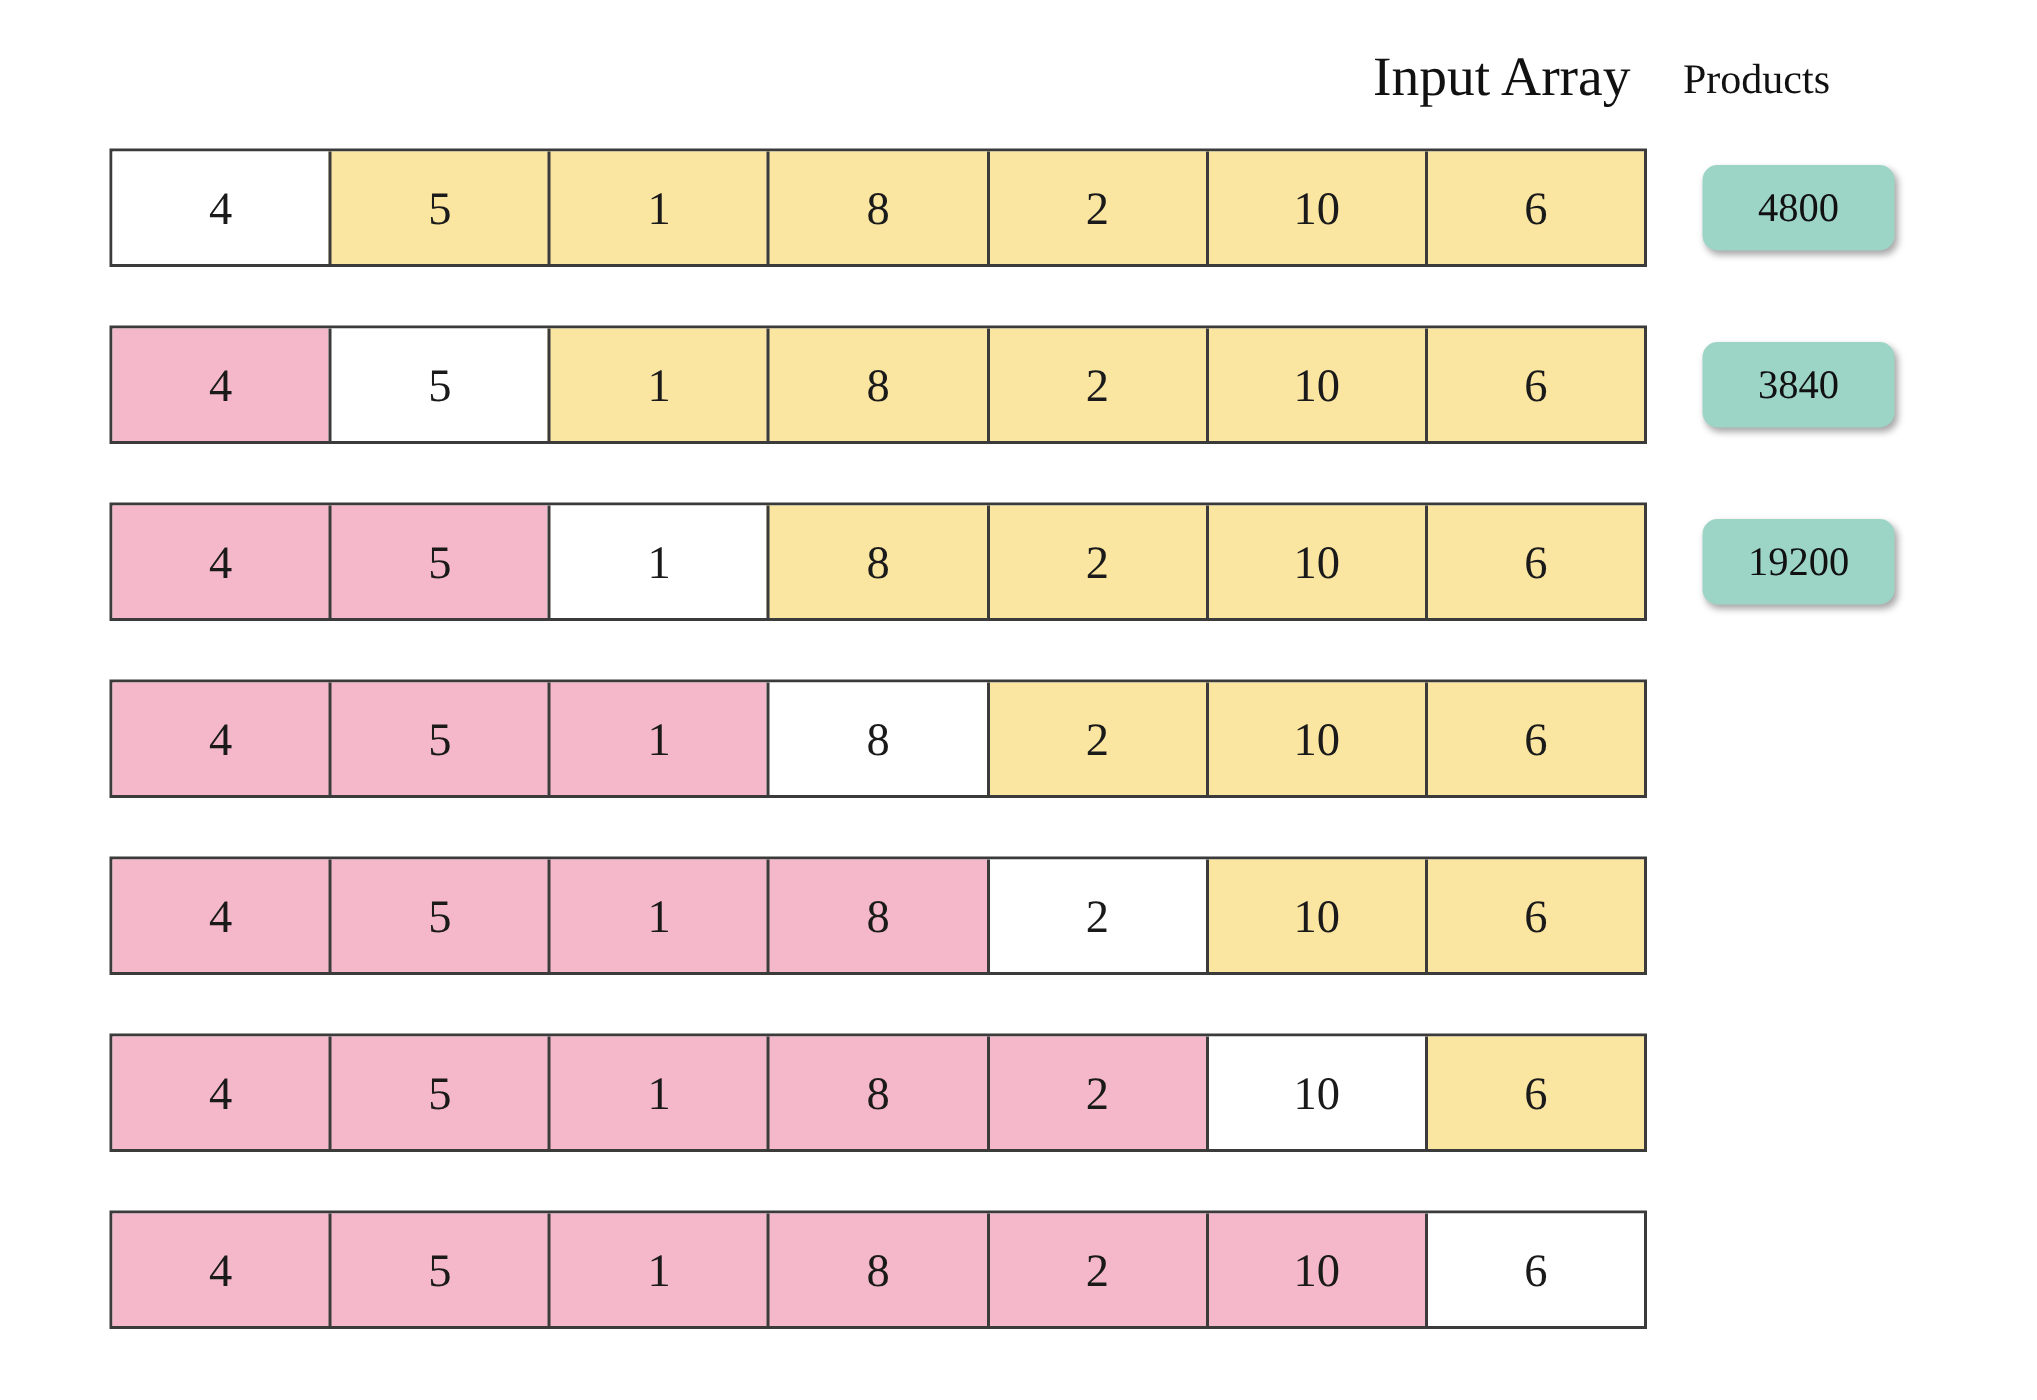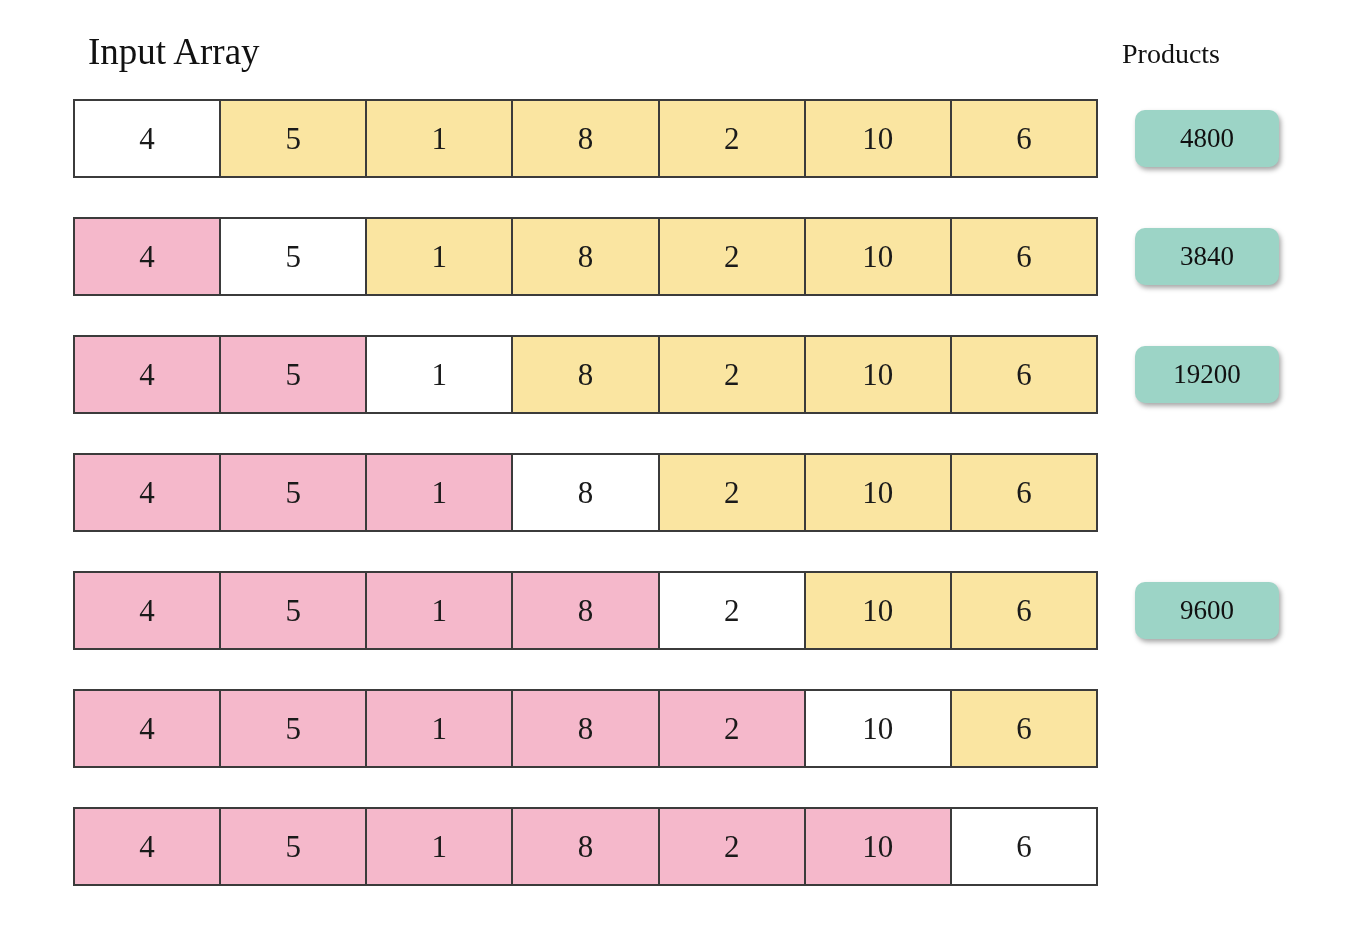--- a/index.html
+++ b/index.html
@@ -9,24 +9,24 @@
   #canvas {
     position: relative;
     width: 1358px;
     height: 933px;
     background: #ffffff;
     overflow: hidden;
   }
 
   .title {
     position: absolute;
-    left: 88px;
+    left: 62px;
     top: 30px;
     width: 1025px;
-    text-align: left;
+    text-align: right;
     font-size: 37px;
     color: #111111;
   }
 
   .products-header {
     position: absolute;
     left: 1122px;
     top: 38px;
     width: 158px;
     font-size: 28px;
@@ -64,21 +64,21 @@
     border-left: 2px solid var(--border, #3b3b3b);
     color: #1a1a1a;
   }
   .cell:first-child { border-left: none; }
   .cell.prefix  { background: var(--pink,  #f5b8cb); }
   .cell.current { background: var(--white, #ffffff); }
   .cell.suffix  { background: var(--yellow, #fae5a1); }
 
   .badge {
     margin-left: 37px;
-    width: 144px;
+    width: 128px;
     height: 57px;
     border-radius: 10px;
     background: var(--teal, #9cd4c6);
     display: flex;
     align-items: center;
     justify-content: center;
     font-size: 27px;
     color: #111111;
     box-shadow: 2px 3px 5px rgba(0,0,0,0.35);
   }
@@ -140,21 +140,20 @@
       <div class="row">
         <div class="array">
           <div class="cell prefix">4</div>
           <div class="cell prefix">5</div>
           <div class="cell prefix">1</div>
           <div class="cell prefix">8</div>
           <div class="cell current">2</div>
           <div class="cell suffix">10</div>
           <div class="cell suffix">6</div>
         </div>
-        <div class="badge">9600</div>
       </div>
       <div class="row">
         <div class="array">
           <div class="cell prefix">4</div>
           <div class="cell prefix">5</div>
           <div class="cell prefix">1</div>
           <div class="cell prefix">8</div>
           <div class="cell prefix">2</div>
           <div class="cell current">10</div>
           <div class="cell suffix">6</div>

